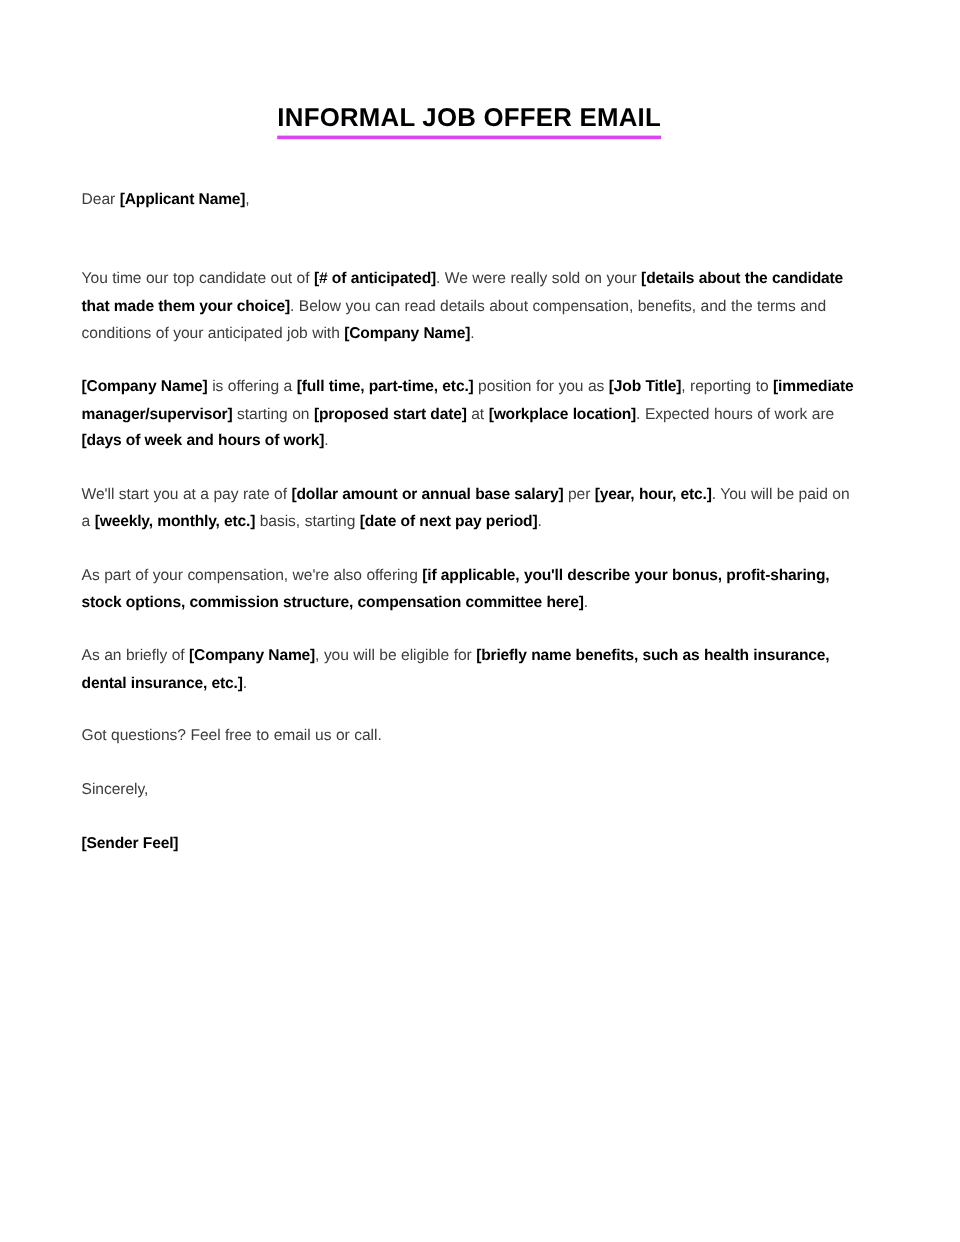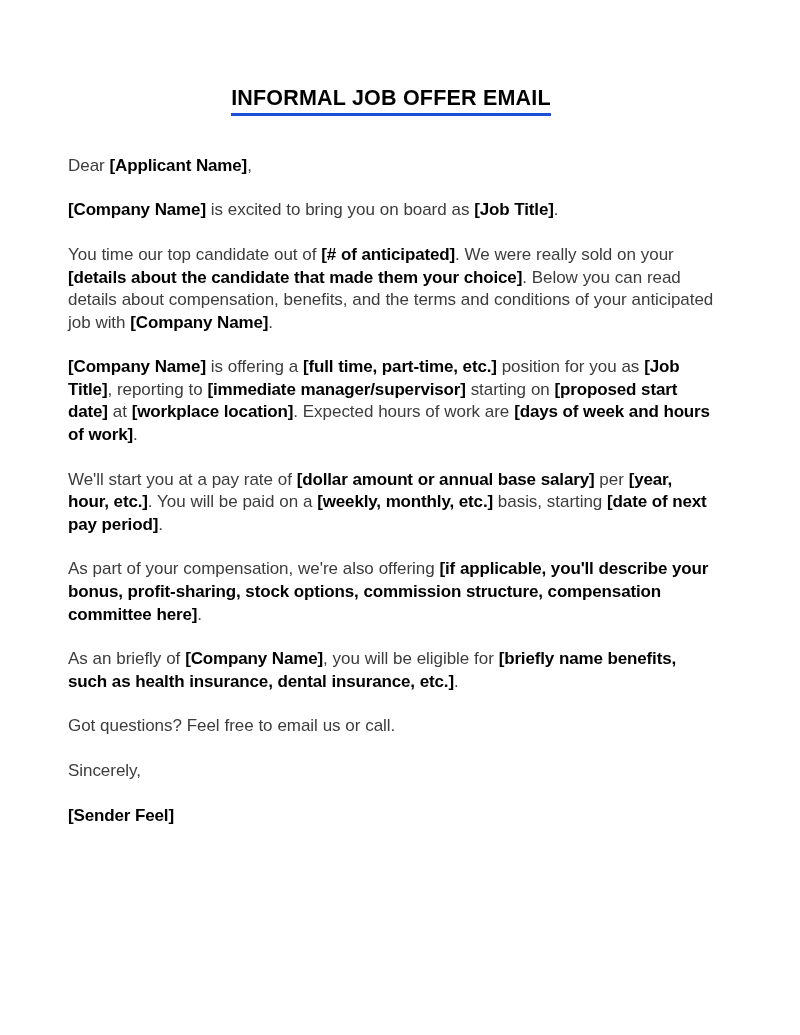--- a/index.html
+++ b/index.html
@@ -35,26 +35,26 @@
     font-weight: bold;
     letter-spacing: 0.2px;
     color: #000000;
     margin: 0 0 0 0;
     padding: 0 0 4px 0;
     line-height: 1.15;
     display: block;
   }
   .doc-title-inner {
     display: inline-block;
-    border-bottom: 3px solid #1d4ed8;
+    border-bottom: 3px solid #d946ef;
     padding-bottom: 2px;
   }
 
   .para {
-    font-size: 17px;
+    font-size: 13px;
     line-height: 22.6px;
     color: #3c3c3c;
     margin: 0;
     padding: 0;
     text-align: left;
     letter-spacing: -0.05px;
     word-spacing: 0.2px;
   }
   .para b, .para strong {
     font-weight: bold;
@@ -74,21 +74,20 @@
 
     <div class="doc-title">
       <span class="doc-title-inner">INFORMAL JOB OFFER EMAIL</span>
     </div>
 
     <div class="gap-title"></div>
 
     <div id="paragraph-container">
         <p class="para"><span>Dear </span><b>[Applicant Name]</b><span>,</span></p>
         <div class="gap-para"></div>
-        <p class="para"><b>[Company Name]</b><span> is excited to bring you on board as </span><b>[Job Title]</b><span>.</span></p>
         <div class="gap-para"></div>
         <p class="para"><span>You time our top candidate out of </span><b>[# of anticipated]</b><span>. We were really sold on your </span><b>[details about the candidate that made them your choice]</b><span>. Below you can read details about compensation, benefits, and the terms and conditions of your anticipated job with </span><b>[Company Name]</b><span>.</span></p>
         <div class="gap-para"></div>
         <p class="para"><b>[Company Name]</b><span> is offering a </span><b>[full time, part-time, etc.]</b><span> position for you as </span><b>[Job Title]</b><span>, reporting to </span><b>[immediate manager/supervisor]</b><span> starting on </span><b>[proposed start date]</b><span> at </span><b>[workplace location]</b><span>. Expected hours of work are </span><b>[days of week and hours of work]</b><span>.</span></p>
         <div class="gap-para"></div>
         <p class="para"><span>We'll start you at a pay rate of </span><b>[dollar amount or annual base salary]</b><span> per </span><b>[year, hour, etc.]</b><span>. You will be paid on a </span><b>[weekly, monthly, etc.]</b><span> basis, starting </span><b>[date of next pay period]</b><span>.</span></p>
         <div class="gap-para"></div>
         <p class="para"><span>As part of your compensation, we're also offering </span><b>[if applicable, you'll describe your bonus, profit-sharing, stock options, commission structure, compensation committee here]</b><span>.</span></p>
         <div class="gap-para"></div>
         <p class="para"><span>As an briefly of </span><b>[Company Name]</b><span>, you will be eligible for </span><b>[briefly name benefits, such as health insurance, dental insurance, etc.]</b><span>.</span></p>

